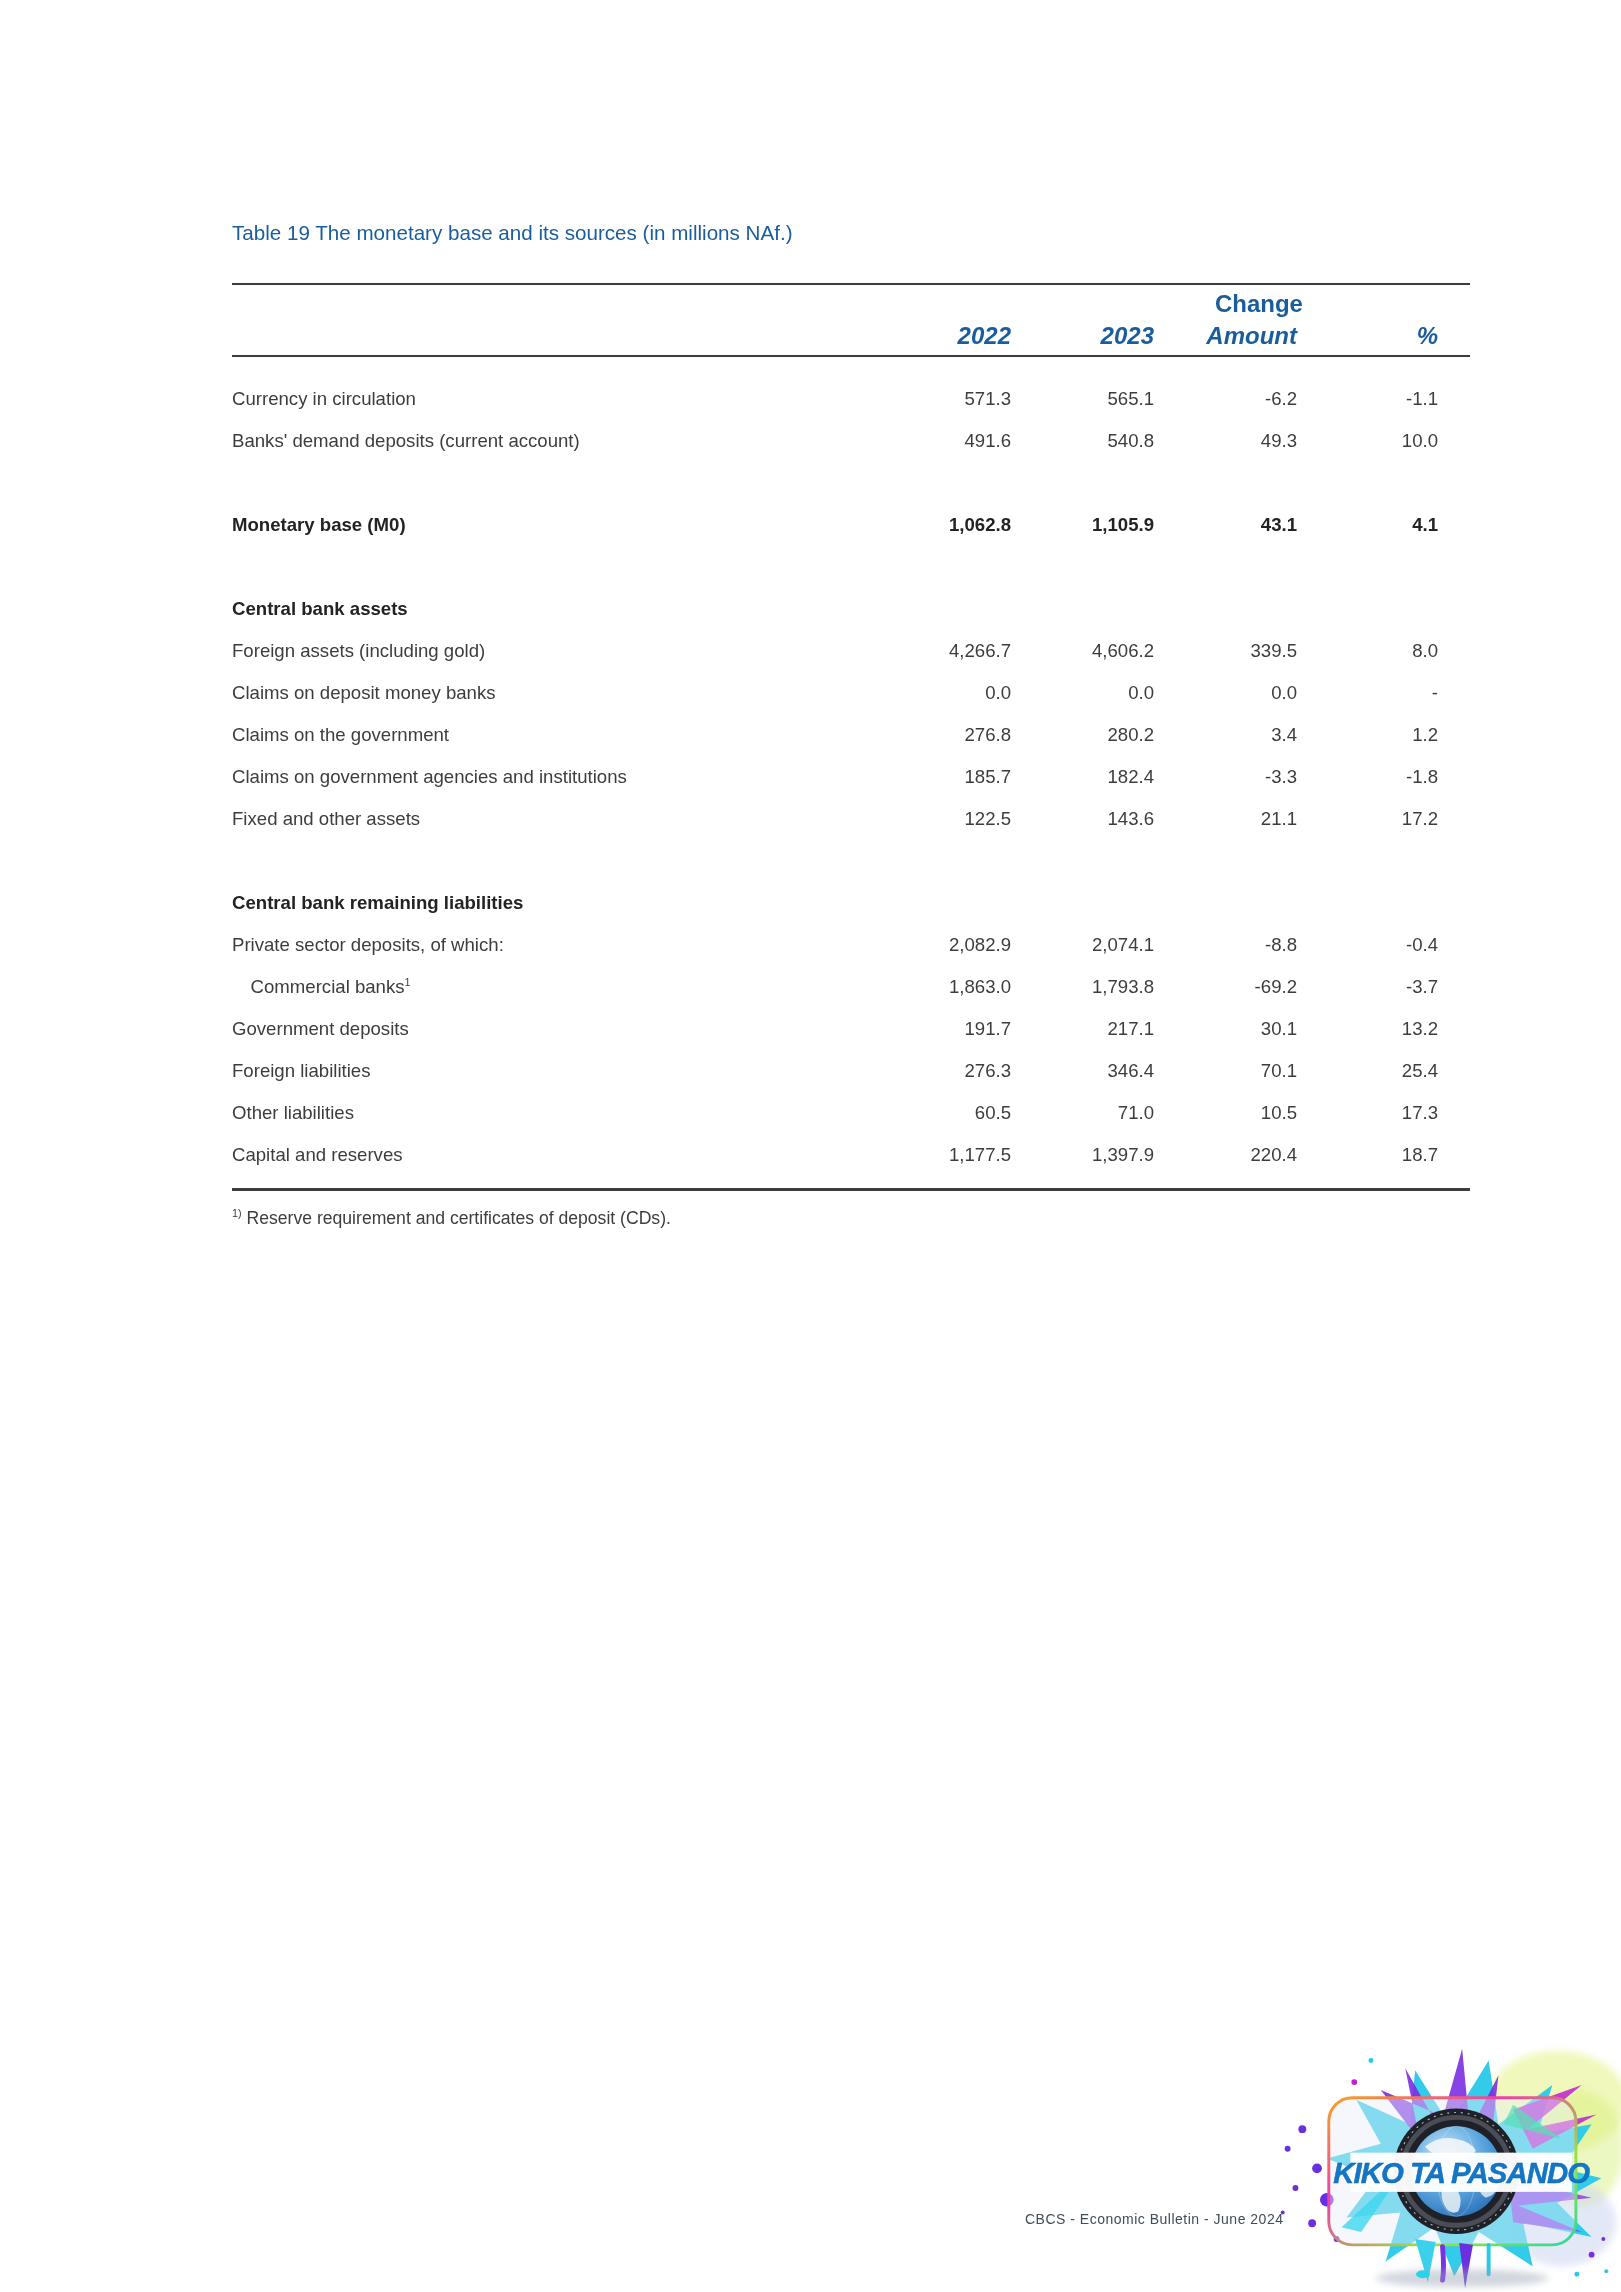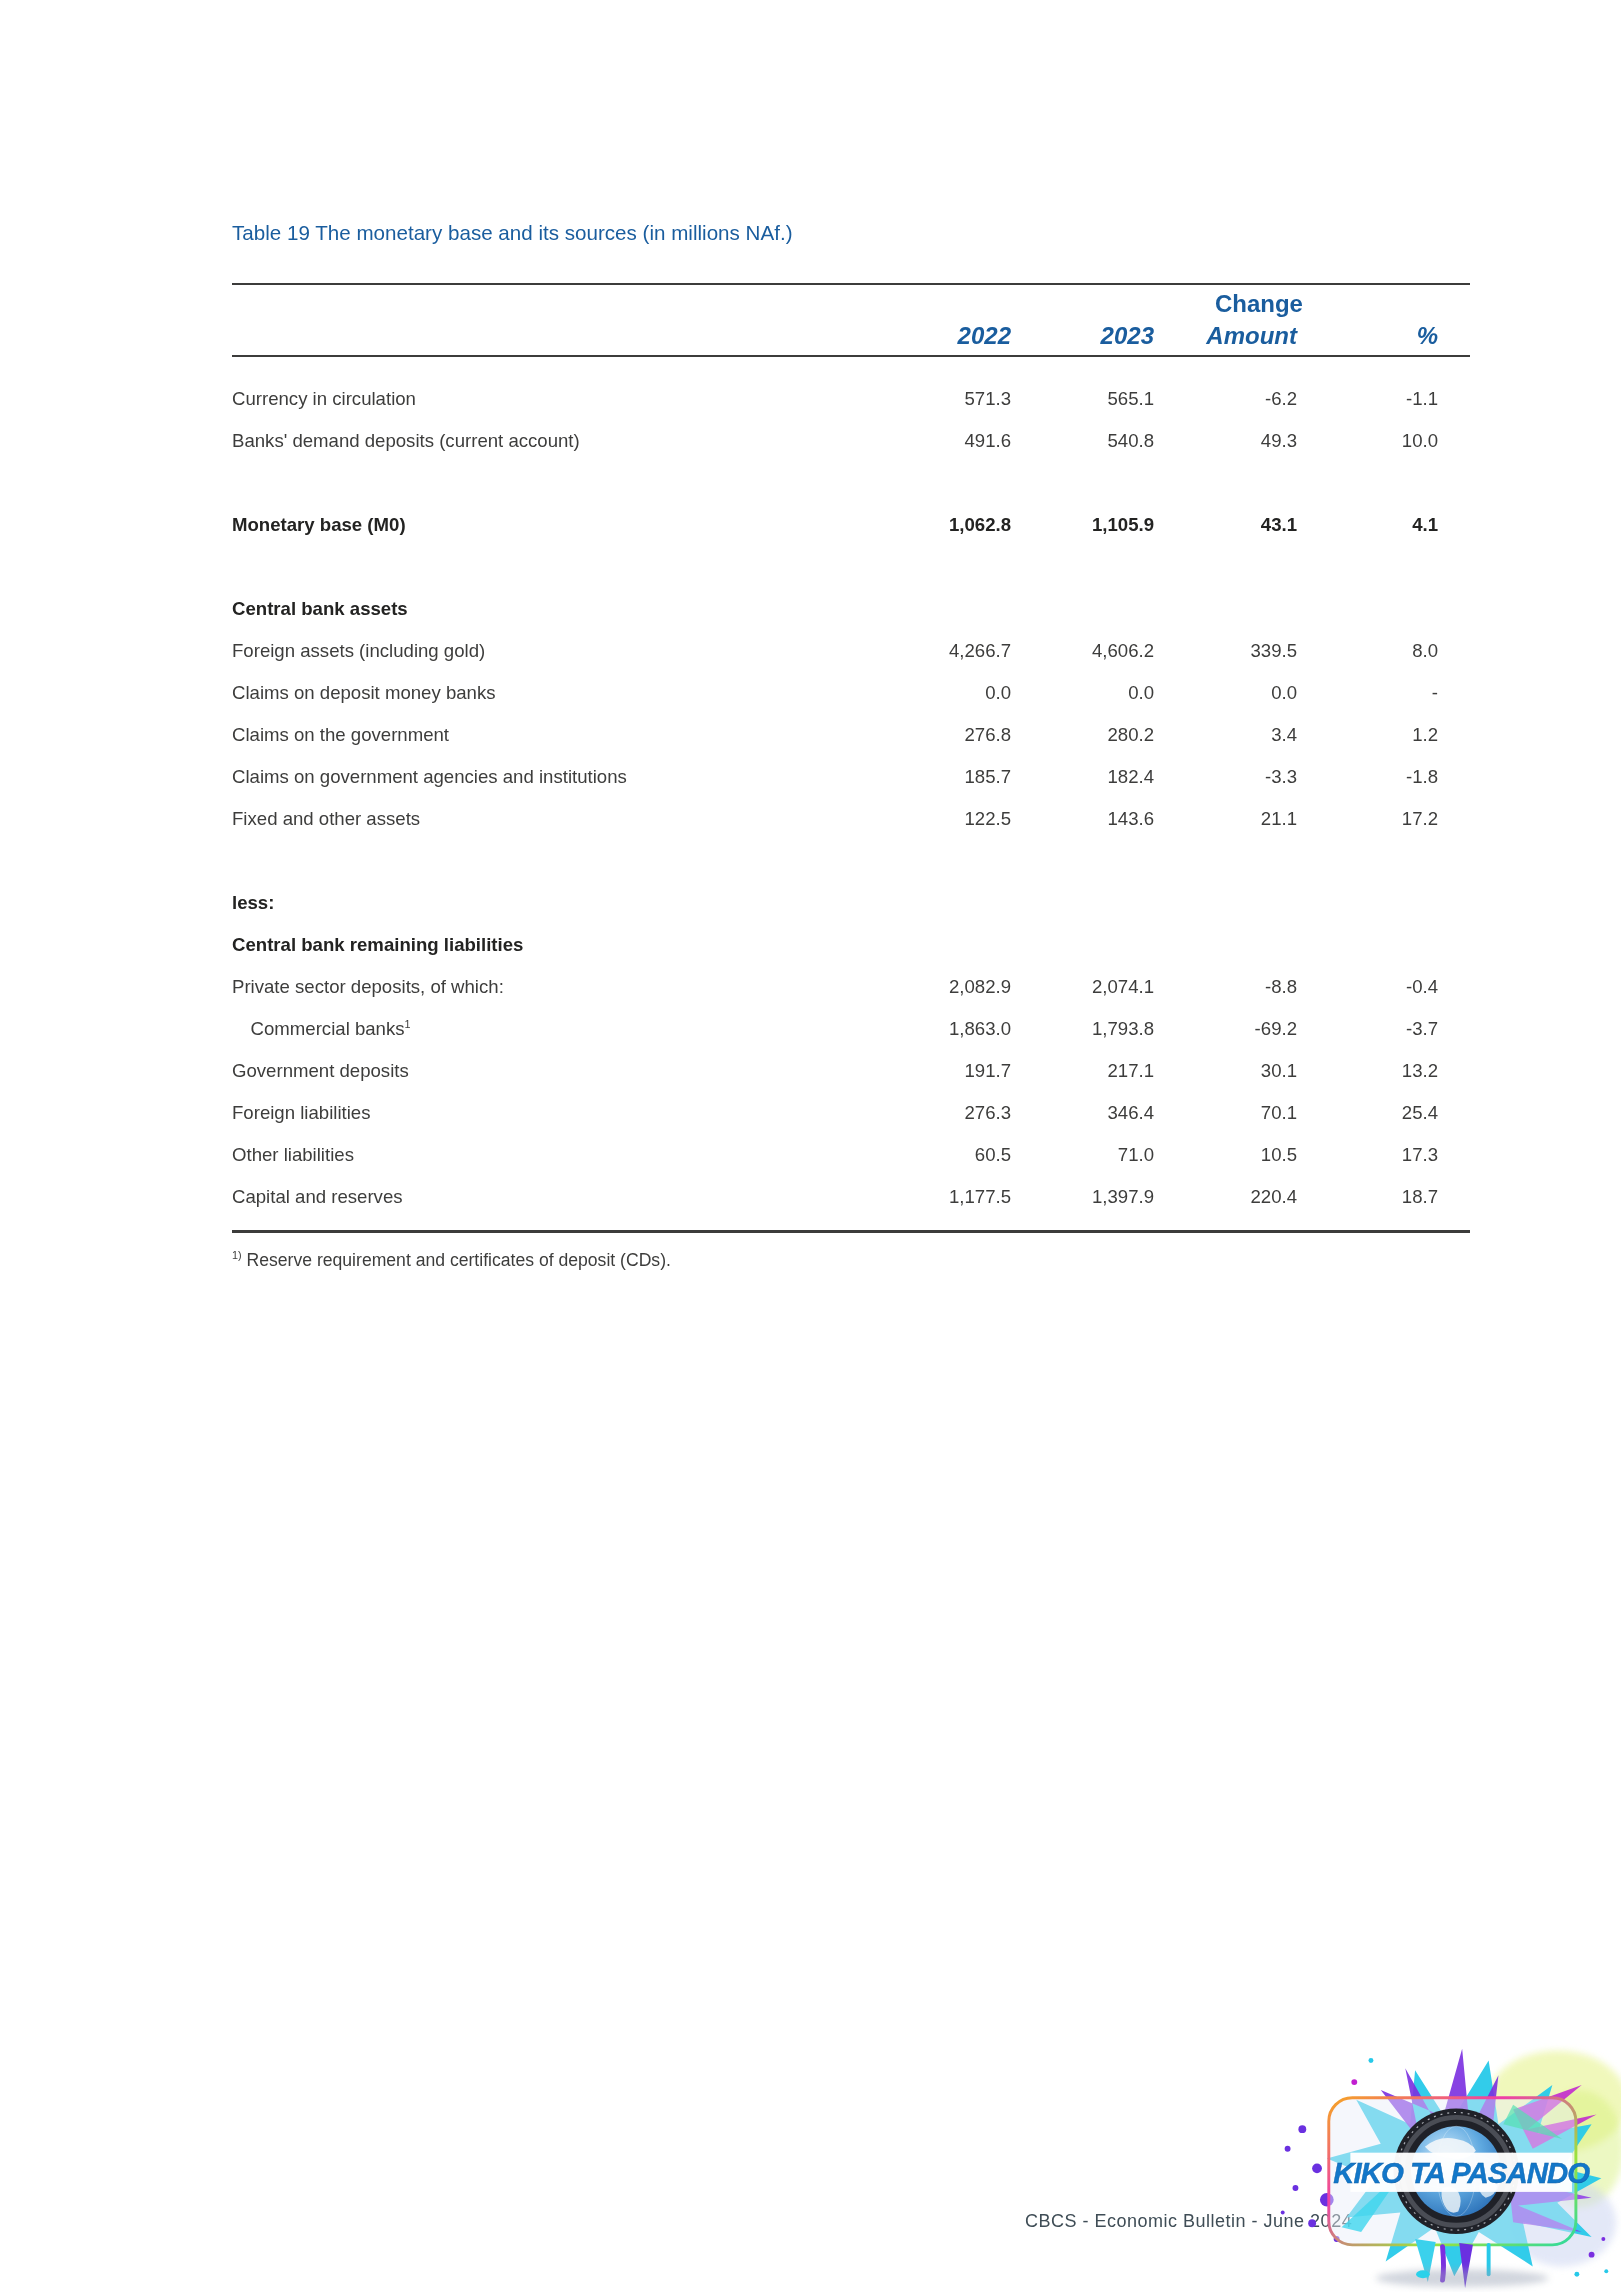--- a/index.html
+++ b/index.html
@@ -30,21 +30,21 @@
   .cell.lbl { text-align:left; }
   .change-lbl { transform:translateX(5.9px); }
   #tbody { padding-top:21.6px; }
   .row { height:42px; font-size:18.6px; color:var(--body-text); }
   .row.spacer { height:42px; }
   .row.bold .cell, .row.heading .cell.lbl { font-weight:700; color:var(--bold-text); }
   .row .cell.lbl.indent { padding-left:18.6px; }
   sup { font-size:10.8px; vertical-align:super; line-height:0; }
   .footnote { margin-top:17.6px; font-size:17.6px; color:var(--body-text); }
   .page-footer {
-    position:absolute; left:1025px; top:2211px; font-size:18px;
+    position:absolute; left:1025px; top:2211px; font-size:14px;
     color:var(--footer-text); letter-spacing:0.5px; white-space:nowrap; z-index:1;
   }
   .watermark { position:absolute; left:1268px; top:2031px; width:353px; height:261px; z-index:5; }
 </style>
 </head>
 <body>
 
 <div class="page">
 
   <div class="content">
@@ -130,27 +130,20 @@
           <div class="cell num">-1.8</div>
         </div>
         <div class="row data">
           <div class="cell lbl">Fixed and other assets</div>
           <div class="cell num">122.5</div>
           <div class="cell num">143.6</div>
           <div class="cell num">21.1</div>
           <div class="cell num">17.2</div>
         </div>
         <div class="row spacer"></div>
-        <div class="row heading">
-          <div class="cell lbl">less:</div>
-          <div class="cell num"></div>
-          <div class="cell num"></div>
-          <div class="cell num"></div>
-          <div class="cell num"></div>
-        </div>
         <div class="row heading">
           <div class="cell lbl">Central bank remaining liabilities</div>
           <div class="cell num"></div>
           <div class="cell num"></div>
           <div class="cell num"></div>
           <div class="cell num"></div>
         </div>
         <div class="row data">
           <div class="cell lbl">Private sector deposits, of which:</div>
           <div class="cell num">2,082.9</div>

